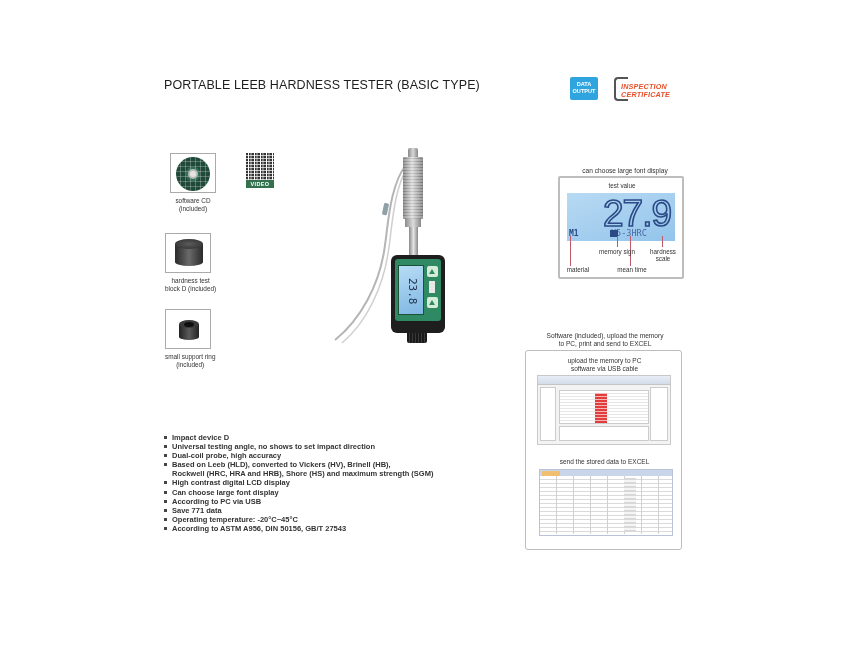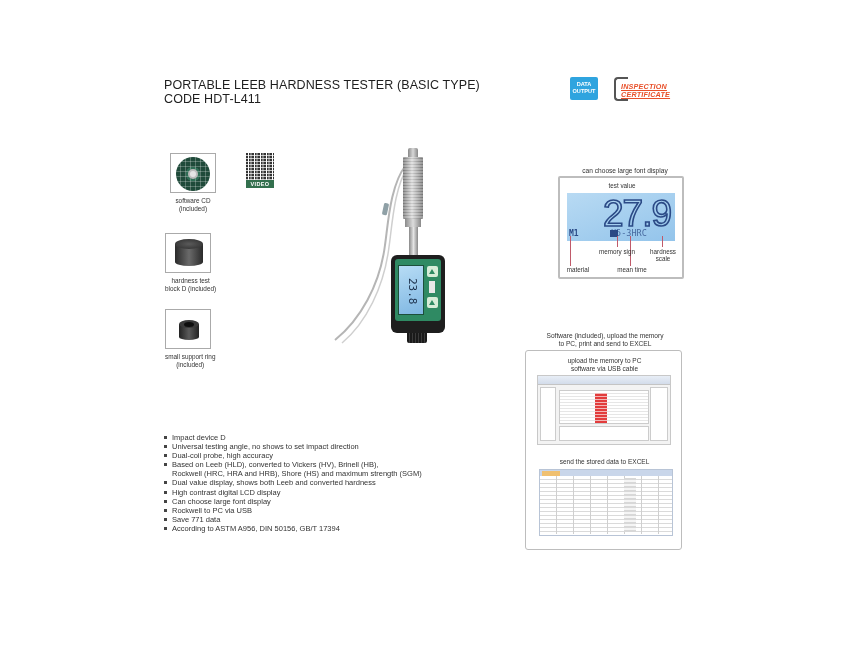--- a/index.html
+++ b/index.html
@@ -4,21 +4,21 @@
 <style>
   * { box-sizing: border-box; margin: 0; padding: 0; }
   body { width: 860px; height: 645px; background: #ffffff; position: relative; overflow: hidden; font-family: "Liberation Sans", sans-serif; color: #222; }
   .abs { position: absolute; }
 
   .title { left: 164px; top: 78px; font-weight: normal; font-size: 12.5px; line-height: 14px; color: #1e1e1e; letter-spacing: 0.1px; }
 
   .badge-data { left: 570px; top: 77px; width: 28px; height: 23px; background: #2fa4df; border-radius: 2px; color: #fff; font-size: 5.6px; font-weight: bold; text-align: center; line-height: 7px; padding-top: 4px; }
   .badge-insp { left: 614px; top: 77px; width: 70px; height: 24px; }
   .badge-insp .frame { position: absolute; left: 0; top: 0; width: 14px; height: 24px; border: 2px solid #555; border-right: none; border-radius: 4px 0 0 4px; }
-  .badge-insp .txt { position: absolute; left: 7px; top: 6px; color: #e8502a; font-size: 7.2px; font-weight: bold; font-style: italic; line-height: 7.5px; letter-spacing: 0.2px; text-decoration: underline; }
+  .badge-insp .txt { position: absolute; left: 7px; top: 6px; color: #e8502a; font-size: 7.2px; font-weight: bold; font-style: italic; line-height: 7.5px; letter-spacing: 0.2px; }
 
   .acc-box { width: 46px; height: 40px; border: 1px solid #aaa; background: #fff; }
   .acc-label { font-size: 6.4px; text-align: center; color: #333; line-height: 7.5px; }
 
   .cd { left: 170px; top: 153px; }
   .cd .disc { position: absolute; left: 5px; top: 3px; width: 34px; height: 34px; border-radius: 50%; background: radial-gradient(circle, #d0d0d0 0 3px, #2f6d55 3.5px 7px, #1f4a3a 7.5px 100%); }
   .cd .grid { position: absolute; left: 5px; top: 3px; width: 34px; height: 34px; border-radius: 50%; background: repeating-linear-gradient(0deg, transparent 0 4px, rgba(255,255,255,0.25) 4px 5px), repeating-linear-gradient(90deg, transparent 0 4px, rgba(255,255,255,0.25) 4px 5px); }
   .cd .hub { position: absolute; left: 17px; top: 15px; width: 10px; height: 10px; border-radius: 50%; background: #e4e4e4; border: 2px solid #bbb; }
 
   .qr { left: 246px; top: 153px; width: 28px; height: 35px; }
@@ -81,29 +81,28 @@
   .shot1 .red { position: absolute; left: 57px; top: 17px; width: 12px; height: 30px; background: repeating-linear-gradient(0deg, #e23c3c 0 2.2px, #f2b6b6 2.2px 3px); }
   .shot1 .log { position: absolute; left: 21px; top: 50px; width: 90px; height: 15px; background: #fff; border: 1px solid #ccc; }
   .shot2 { position: absolute; left: 13px; top: 118px; width: 134px; height: 67px; background: repeating-linear-gradient(0deg, #fff 0 3.5px, #dadada 3.5px 4px); border: 1px solid #b8c4d6; }
   .shot2 .hdr { position: absolute; left: 0; top: 0; width: 100%; height: 6px; background: #c9d6ea; }
   .shot2 .cols { position: absolute; left: 0; top: 6px; width: 100%; height: 58px; background: repeating-linear-gradient(90deg, transparent 0 16px, #cfcfcf 16px 17px); }
   .shot2 .sel { position: absolute; left: 2px; top: 1px; width: 18px; height: 5px; background: #f0c070; }
   .shot2 .hl { position: absolute; left: 84px; top: 8px; width: 12px; height: 54px; background: repeating-linear-gradient(0deg, #d8d8d8 0 2px, #f5f5f5 2px 4px); }
 
   
   .features { left: 163px; top: 433px; list-style: none; font-size: 7.5px; line-height: 9.1px; color: #333; }
-  .features li { position: relative; padding-left: 9px; }
+  .features li { position: relative; padding-left: 9px; font-weight: bold; }
   .features li::before { content: ""; position: absolute; left: 1px; top: 3px; width: 3px; height: 3px; background: #444; }
 </style>
 </head>
 <body>
 
 <div class="abs title">
   <div>PORTABLE LEEB HARDNESS TESTER (BASIC TYPE)</div>
-  <div>CODE HDT-L411</div>
 </div>
 
 <div class="abs badge-data">
   <div>DATA</div>
   <div>OUTPUT</div>
 </div>
 <div class="abs badge-insp">
   <div class="frame"></div>
   <div class="txt">
     <div>INSPECTION</div>
@@ -223,20 +222,20 @@
     <div class="hl"></div>
   </div>
 </div>
 
 <ul class="abs features">
   <li>Impact device D</li>
   <li>Universal testing angle, no shows to set impact direction</li>
   <li>Dual-coil probe, high accuracy</li>
   <li>Based on Leeb (HLD), converted to Vickers (HV), Brinell (HB),</li>
   <li style="list-style:none;" class="cont">Rockwell (HRC, HRA and HRB), Shore (HS) and maximum strength (SGM)</li>
-  <li>Dual value display, shows both Leeb and converted hardness</li>
   <li>High contrast digital LCD display</li>
   <li>Can choose large font display</li>
-  <li>Rockwell to PC via USB</li>
+  <li>According to PC via USB</li>
   <li>Save 771 data</li>
-  <li>According to ASTM A956, DIN 50156, GB/T 17394</li>
+  <li>Operating temperature: -20°C~45°C</li>
+  <li>According to ASTM A956, DIN 50156, GB/T 27543</li>
 </ul>
 <style>.features li.cont::before { display: none; }</style>
 
 </body></html>

